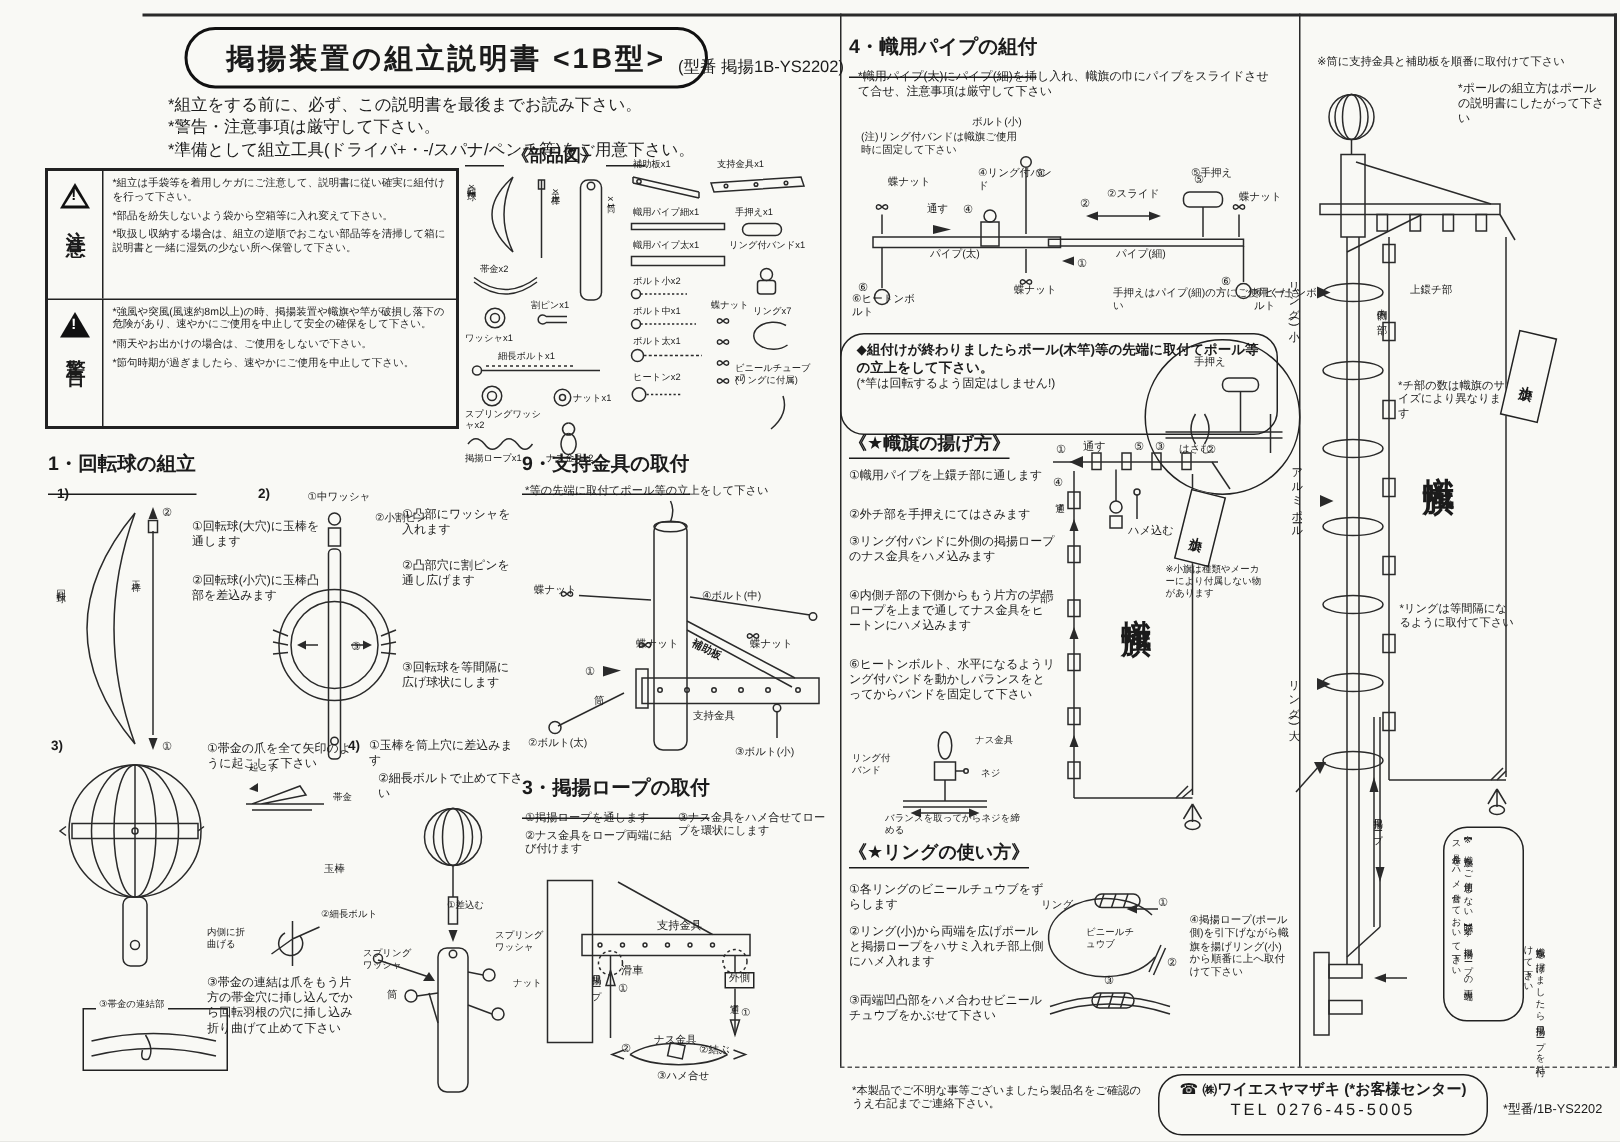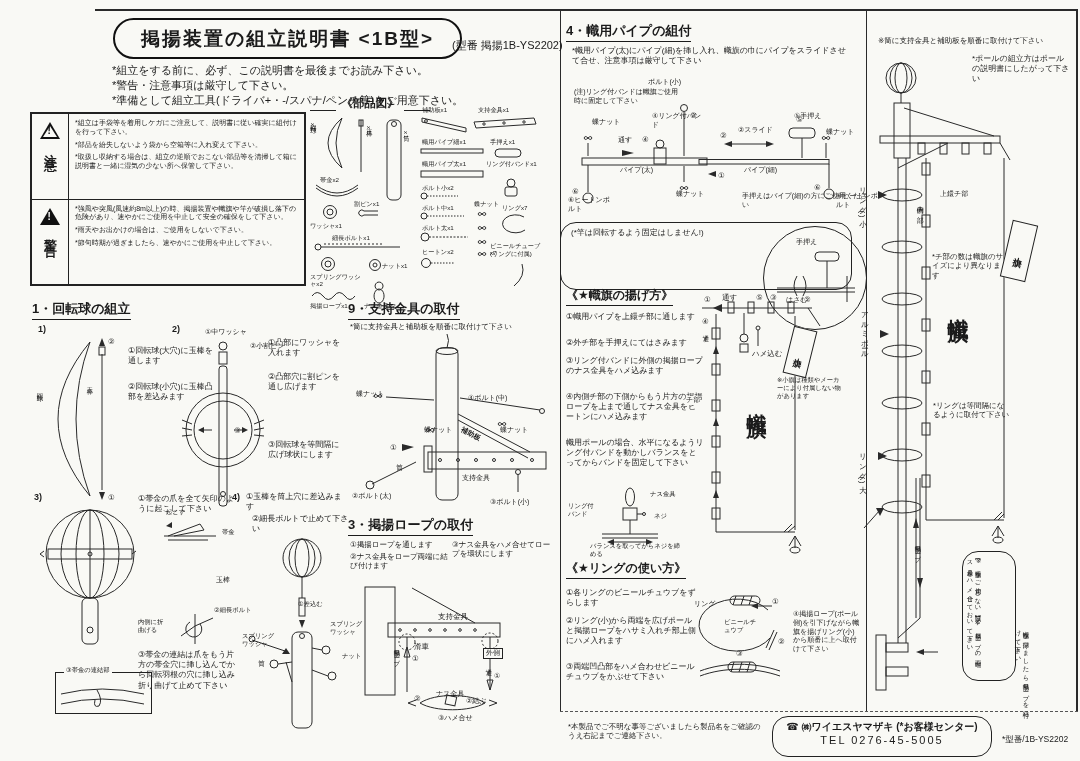--- a/index.html
+++ b/index.html
@@ -8,21 +8,21 @@
 .v{writing-mode:vertical-rl;letter-spacing:1px}
 .b{font-weight:bold}
 .t6{font-size:6.3px;line-height:7.8px}
 .t7{font-size:7px;line-height:8.8px}
 .t75{font-size:7.5px;line-height:9.4px}
 .t8{font-size:8px;line-height:10.2px}
 .t85{font-size:8.5px;line-height:10.8px}
 .t9{font-size:9px;line-height:11.6px}
 .t10{font-size:10px;line-height:13px}
 .t11{font-size:11px;line-height:14px}
-.h{font-size:13px;font-weight:bold;border-bottom:1.6px solid #1b1b1b;padding-bottom:1px;display:inline-block}
+.h{font-size:13px;font-weight:bold;border-bottom:1.6px solid #1b1b1b;padding-bottom:11px;display:inline-block}
 .h2{font-size:12px;font-weight:bold;border-bottom:1.6px solid #1b1b1b;padding-bottom:1px;display:inline-block}
 svg{overflow:visible;display:block}
 svg *{stroke:#2a2a2a;fill:none;stroke-width:1}
 svg text{fill:#1b1b1b;stroke:none;font-size:7.5px;font-family:inherit}
 svg .f{fill:#2a2a2a;stroke:none}
 .ln{background:#2a2a2a}
 .titlebox{border:2.2px solid #111;border-radius:22px;text-align:center;font-size:19px;font-weight:bold;letter-spacing:2px;padding:6px 10px 5px}
 .warnbox{border:2px solid #222;display:flex;flex-direction:column}
 .wrow{display:flex;flex:1}
 .wicon{width:36px;border-right:1.6px solid #222;display:flex;flex-direction:column;align-items:center;padding-top:8px;gap:4px}
@@ -45,21 +45,21 @@
 <body>
 
 <div id="sheet">
 
 <div class="a ln" style="left:95px;top:9px;width:983px;height:2px"></div>
 <div class="a ln" style="left:1076px;top:9px;width:1.6px;height:703px"></div>
 <div class="a ln" style="left:560px;top:9px;width:1.4px;height:703px"></div>
 <div class="a ln" style="left:866px;top:9px;width:1.4px;height:703px"></div>
 <div class="a dashline" style="left:560px;top:711px;width:518px"></div>
 
-<div class="a titlebox" style="left:113px;top:18px;width:325px">掲揚装置の組立説明書 &lt;1B型&gt;</div>
+<div class="a titlebox" style="left:123px;top:18px;width:325px">掲揚装置の組立説明書 &lt;1B型&gt;</div>
 <div class="a t11" style="left:452px;top:38px">(型番 掲揚1B-YS2202)</div>
 <div class="a t11" style="left:112px;top:63px">*組立をする前に、必ず、この説明書を最後までお読み下さい。</div>
 <div class="a t11" style="left:112px;top:78px">*警告・注意事項は厳守して下さい。</div>
 <div class="a t11" style="left:112px;top:93px">*準備として組立工具(ドライバ+・-/スパナ/ペンチ等)をご用意下さい。</div>
 
 <div class="a warnbox" style="left:30px;top:112px;width:272px;height:170px">
   <div class="wrow" style="border-bottom:1.6px solid #222">
     <div class="wicon">
       <div class="tri open"></div>
       <div class="wlabel">注意</div>
@@ -299,21 +299,21 @@
 </svg>
 <div class="a t7" style="left:216px;top:576px">玉棒</div>
 <div class="a t6" style="left:214px;top:606px;width:42px">②細長ボルト</div>
 <div class="a t6" style="left:298px;top:600px">①差込む</div>
 <div class="a t6" style="left:330px;top:620px;width:36px">スプリングワッシャ</div>
 <div class="a t6" style="left:242px;top:632px;width:36px">スプリングワッシャ</div>
 <div class="a t6" style="left:342px;top:652px">ナット</div>
 <div class="a t7" style="left:258px;top:660px">筒</div>
 
 <div class="a h" style="left:348px;top:300px">9・支持金具の取付</div>
-<div class="a t75" style="left:350px;top:322px;width:205px">*筒に支持金具と補助板を順番に取付けて下さい</div>
+<div class="a t75" style="left:350px;top:322px;width:205px">*等の先端に取付てポール等の立上をして下さい</div>
 <svg class="a" style="left:350px;top:334px" width="206" height="172" viewBox="0 0 206 172">
   <path d="M97,0 q3,6 0,14"></path>
   <rect x="86" y="14" width="22" height="152" rx="6"></rect>
       <ellipse cx="97" cy="17" rx="11" ry="3.5"></ellipse>
   <path d="M28,62 C23,57 23,67 28,62 C33,57 33,67 28,62"></path>
       <line x1="36" y1="63" x2="84" y2="66"></line>
   <line x1="110" y1="64" x2="190" y2="76"></line>
       <circle cx="192" cy="77" r="2.5"></circle>
   <path d="M80,96 C75,91 75,101 80,96 C85,91 85,101 80,96"></path>
   <path d="M152,90 C147,85 147,95 152,90 C157,85 157,95 152,90"></path>
@@ -433,29 +433,30 @@
       <line x1="64" y1="35" x2="64" y2="62"></line>
   <line x1="14" y1="62" x2="92" y2="62"></line>
       <line x1="14" y1="66" x2="92" y2="66"></line>
   <path d="M34,50 q-6,10 0,20 M40,50 q6,10 0,20"></path>
       <line x1="84" y1="50" x2="84" y2="76"></line>
 </svg>
 <div class="a t7" style="left:796px;top:238px">手押え</div>
 <div class="a t7" style="left:786px;top:296px">はさむ</div>
 
 <div class="a rnd" style="left:560px;top:222px;width:270px;height:56px;padding:5px 10px">
+  <div class="t9 b">◆組付けが終わりましたらポール(木竿)等の先端に取付てポール等の立上をして下さい。</div>
   <div class="t8">(*竿は回転するよう固定はしません!)</div>
 </div>
 
 <div class="a h2" style="left:566px;top:287px">《★幟旗の揚げ方》</div>
 <div class="a t8" style="left:566px;top:312px;width:138px">①幟用パイプを上鐶チ部に通します</div>
 <div class="a t8" style="left:566px;top:338px;width:138px">②外チ部を手押えにてはさみます</div>
 <div class="a t8" style="left:566px;top:356px;width:138px">③リング付バンドに外側の掲揚ロープのナス金具をハメ込みます</div>
 <div class="a t8" style="left:566px;top:392px;width:138px">④内側チ部の下側からもう片方の掲揚ロープを上まで通してナス金具をヒートンにハメ込みます</div>
-<div class="a t8" style="left:566px;top:438px;width:138px">幟用ポールの場合、水平になるようリング付バンドを動かしバランスをとってからバンドを固定して下さい</div>
+<div class="a t8" style="left:566px;top:438px;width:138px">⑥ヒートンボルト、水平になるようリング付バンドを動かしバランスをとってからバンドを固定して下さい</div>
 <svg class="a" style="left:598px;top:486px" width="64" height="56" viewBox="0 0 64 56">
   <ellipse cx="32" cy="11" rx="4.5" ry="9"></ellipse>
       <rect x="25" y="22" width="14" height="12"></rect>
       <circle cx="46" cy="28" r="1.5"></circle>
       <line x1="39" y1="28" x2="45" y2="28"></line>
   <line x1="32" y1="34" x2="32" y2="48"></line>
       <line x1="4" y1="48" x2="60" y2="48"></line>
       <line x1="4" y1="52" x2="60" y2="52"></line>
   <path d="M16,56 h32"></path>
       <polygon class="f" points="16,53 16,59 9,56"></polygon>

